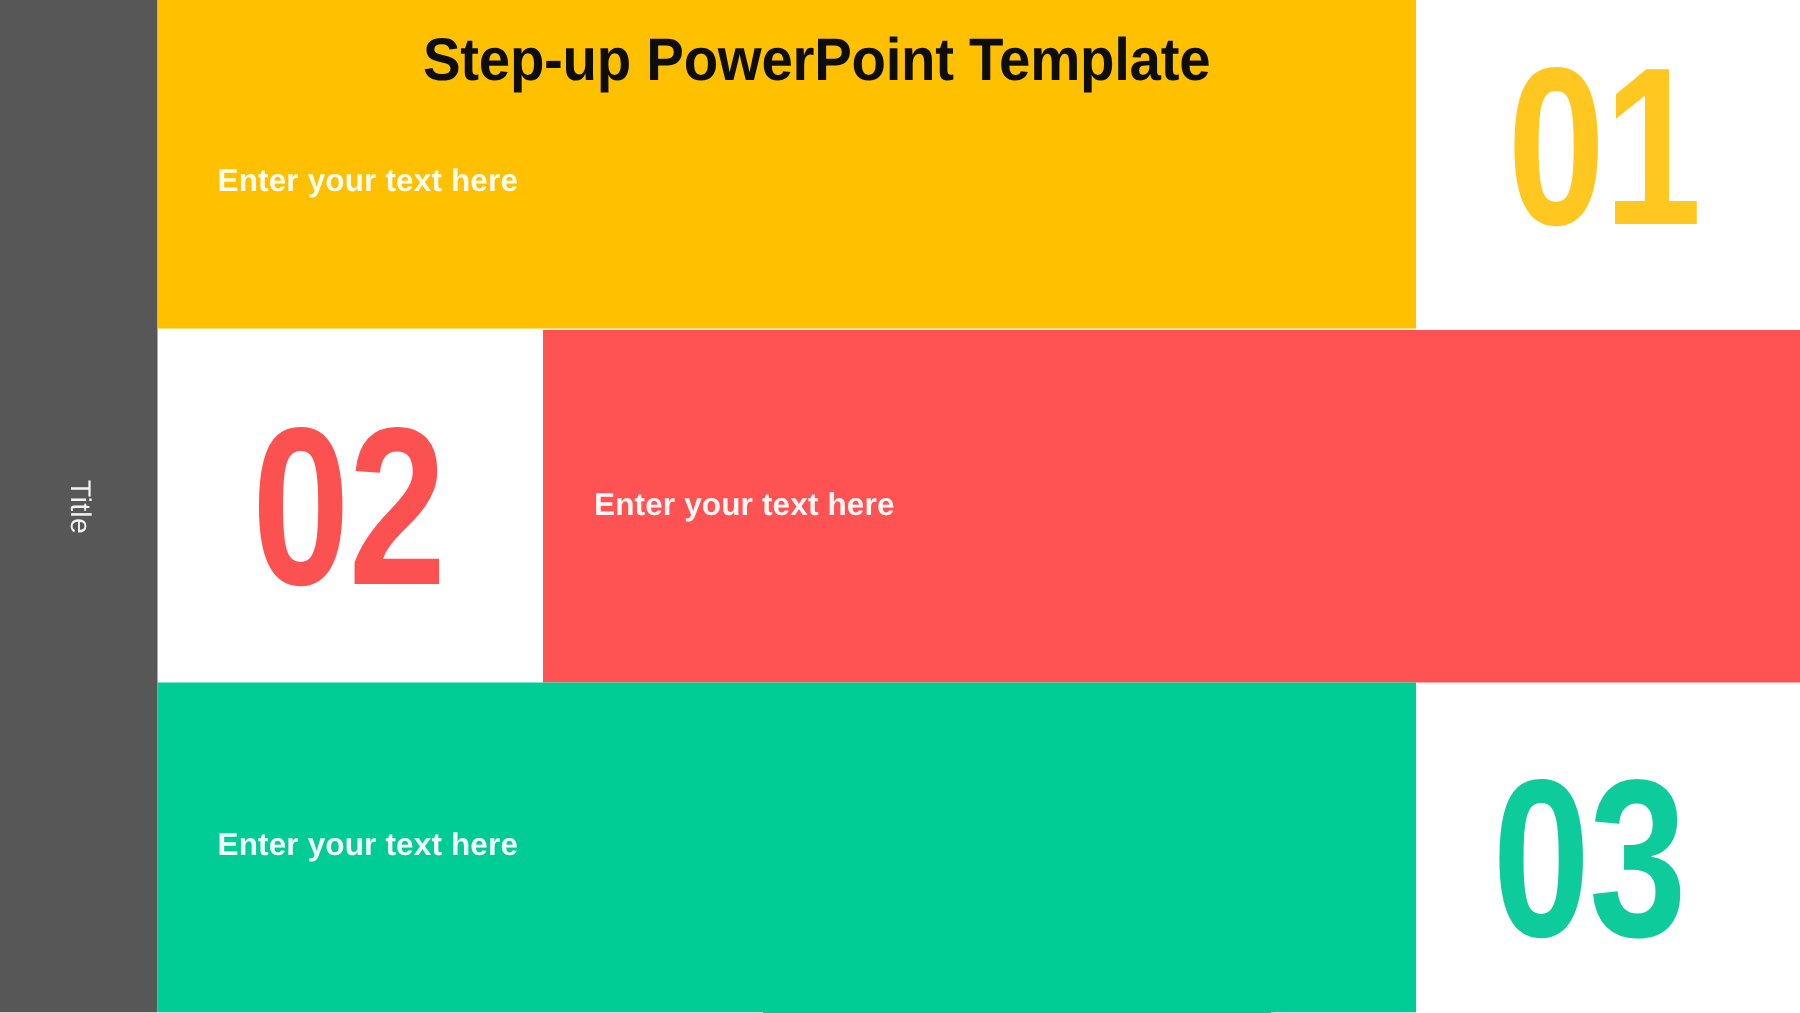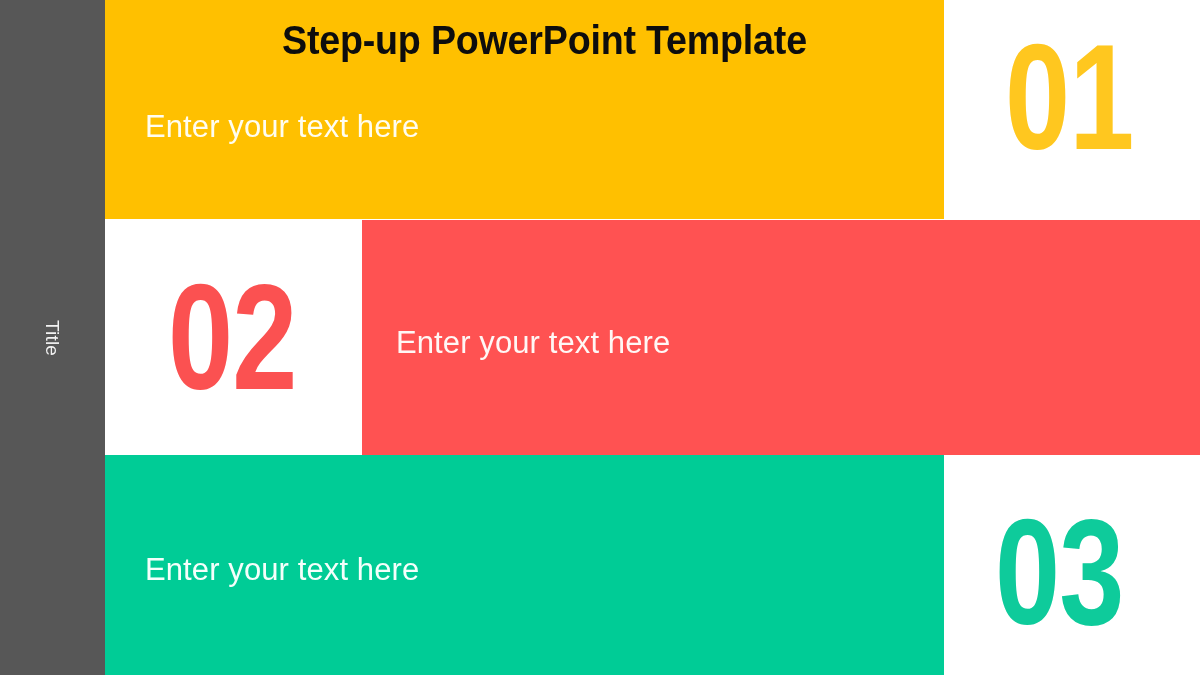--- a/index.html
+++ b/index.html
@@ -89,22 +89,22 @@
     font-weight: 700;
     letter-spacing: -0.2px;
     white-space: nowrap;
     transform: scaleX(0.94);
     transform-origin: left top;
   }
 
   
   .body-text {
     position: absolute;
-    font-size: 31px;
-    font-weight: 400;
+    font-size: 21px;
+    font-weight: 700;
     color: #fdfdf4;
     white-space: nowrap;
     letter-spacing: 0.1px;
   }
   .body-text-1 {
     left: 145px;
     top: 109px;
     color: #fffdf0;
   }
   .body-text-2 {

